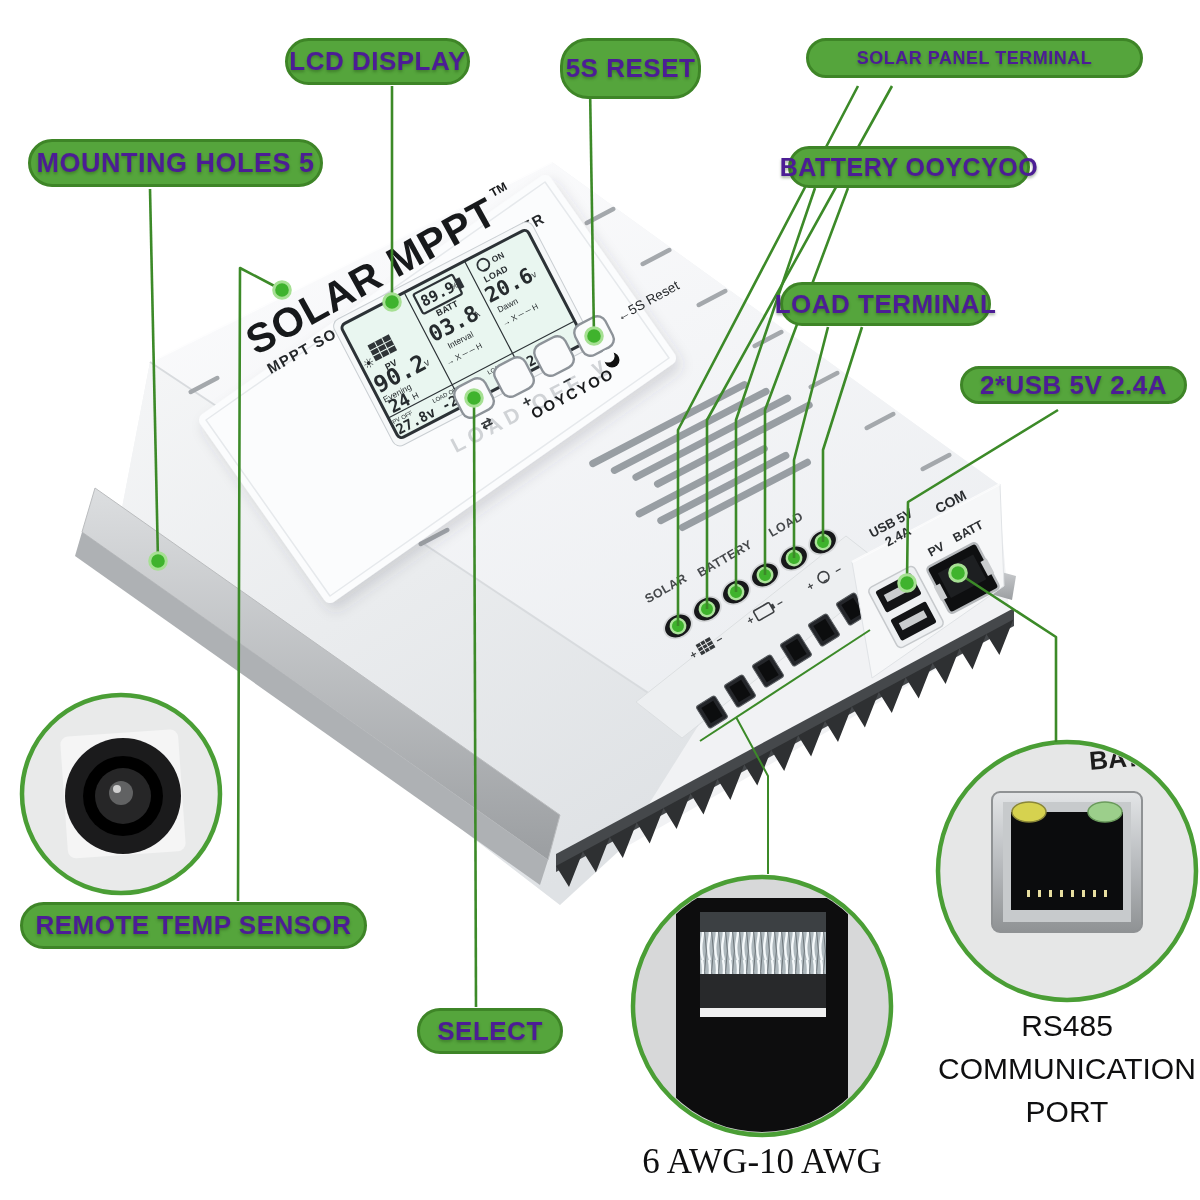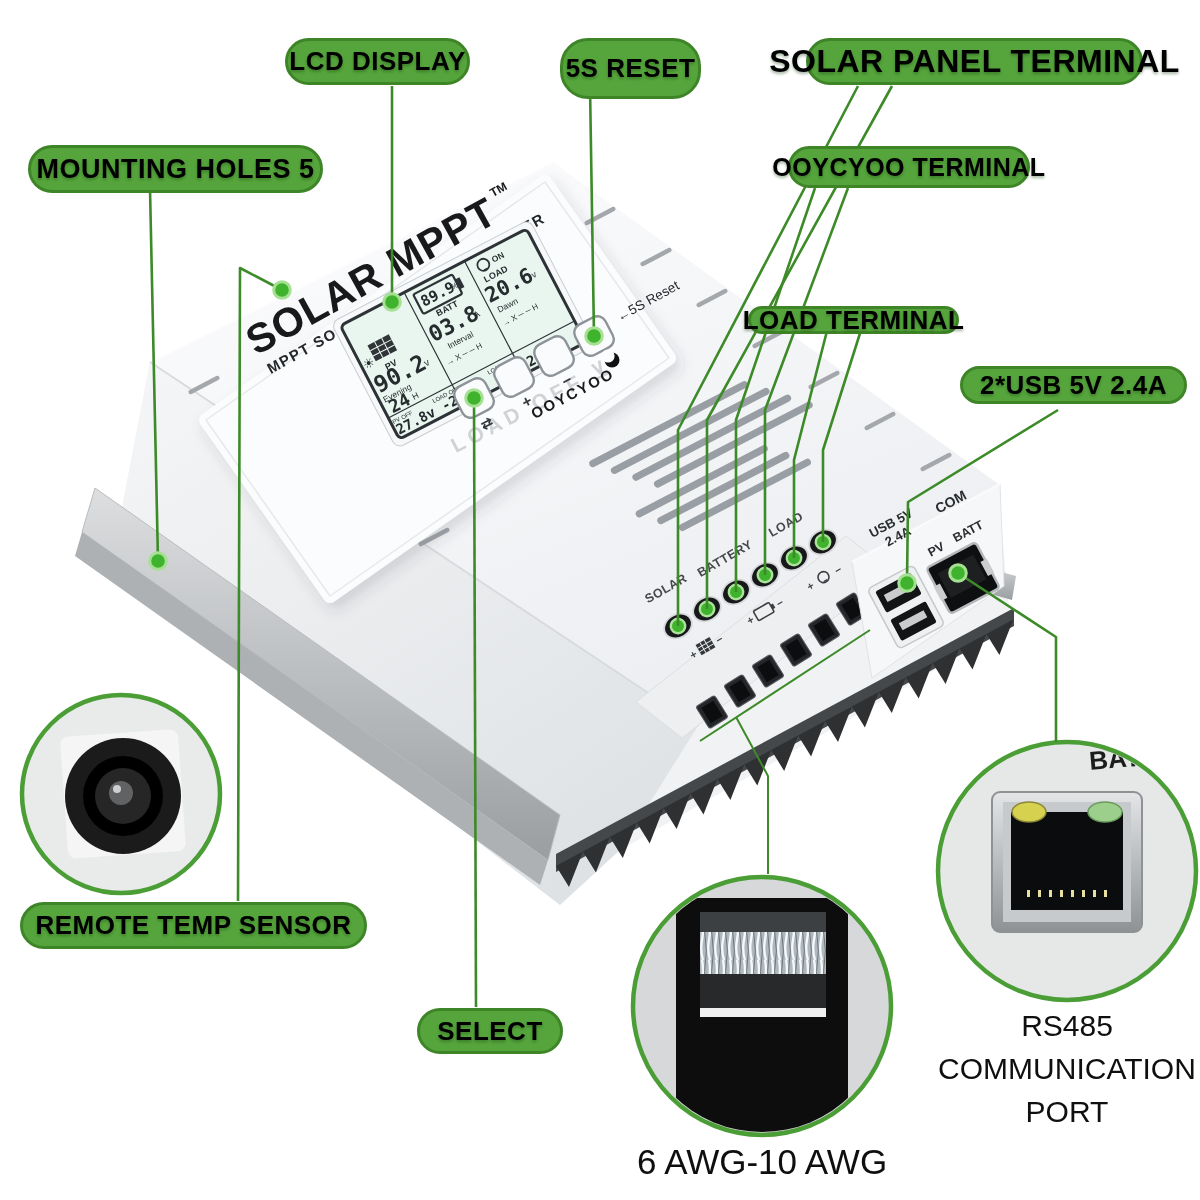--- a/index.html
+++ b/index.html
@@ -1,24 +1,24 @@
 <!DOCTYPE html>
 <html><head>
 <meta charset="utf-8">
 <style>
   html,body{margin:0;padding:0;background:#fff;}
   .stage{position:relative;width:1200px;height:1200px;background:#fff;overflow:hidden;
          font-family:"Liberation Sans",sans-serif;}
   .stage svg{position:absolute;left:0;top:0;}
   .pill{position:absolute;display:flex;align-items:center;justify-content:center;
         background:#55a53c;border:3px solid #3e8527;border-radius:28px;
-        color:#000000;font-weight:bold;letter-spacing:.5px;white-space:nowrap;
+        color:#4c1d95;font-weight:bold;letter-spacing:.5px;white-space:nowrap;
         text-shadow:0 2px 3px rgba(30,70,20,.4);box-sizing:border-box;}
   .caption{position:absolute;color:#0f0f10;text-align:center;}
-  #cap-awg{left:592px;top:1142px;width:340px;font-size:35px;}
+  #cap-awg{left:592px;top:1142px;width:340px;font-size:35px;font-family:Liberation Serif, serif;}
   #cap-rs485{left:917px;top:1004px;width:300px;font-size:30px;line-height:43px;}
   text{font-family:"Liberation Sans",sans-serif;}
   .seg{font-family:"DejaVu Sans Mono",monospace;font-weight:bold;}
   .lcd-t{fill:#262b2e;}
 </style>
 </head>
 <body>
 
 <div class="stage">
 
@@ -387,24 +387,24 @@
         <circle cx="474" cy="398" r="8.3" fill="#3fb32d" stroke="#a6e093" stroke-width="3"></circle>
         <circle cx="158" cy="561" r="8.3" fill="#3fb32d" stroke="#a6e093" stroke-width="3"></circle>
         <circle cx="282" cy="290" r="8.3" fill="#3fb32d" stroke="#a6e093" stroke-width="3"></circle>
         <circle cx="907" cy="583" r="8.3" fill="#3fb32d" stroke="#a6e093" stroke-width="3"></circle>
         <circle cx="958" cy="573" r="8.3" fill="#3fb32d" stroke="#a6e093" stroke-width="3"></circle>
       </g>
 </svg>
 
 <div class="pill" style="left:285px;top:38px;width:185px;height:47px;font-size:26px;">LCD DISPLAY</div>
 <div class="pill" style="left:560px;top:38px;width:141px;height:61px;font-size:26px;">5S RESET</div>
-<div class="pill" style="left:806px;top:38px;width:337px;height:47px;font-size:32px;">SOLAR PANEL TERMINAL</div>
-<div class="pill" style="left:28px;top:139px;width:295px;height:48px;font-size:27px;margin-top:6px;">MOUNTING HOLES 5</div>
-<div class="pill" style="left:788px;top:146px;width:242px;height:42px;font-size:25px;">OOYCYOO TERMINAL</div>
-<div class="pill" style="left:748px;top:282px;width:211px;height:28px;font-size:26px;margin-top:24px;">LOAD TERMINAL</div>
+<div class="pill" style="left:806px;top:38px;width:337px;height:40px;font-size:18px;">SOLAR PANEL TERMINAL</div>
+<div class="pill" style="left:28px;top:139px;width:295px;height:48px;font-size:27px;">MOUNTING HOLES 5</div>
+<div class="pill" style="left:788px;top:146px;width:242px;height:42px;font-size:25px;">BATTERY OOYCYOO</div>
+<div class="pill" style="left:780px;top:282px;width:211px;height:44px;font-size:26px;">LOAD TERMINAL</div>
 <div class="pill" style="left:960px;top:366px;width:227px;height:38px;font-size:26px;">2*USB 5V 2.4A</div>
 <div class="pill" style="left:417px;top:1008px;width:146px;height:46px;font-size:26px;">SELECT</div>
 <div class="pill" style="left:20px;top:902px;width:347px;height:47px;font-size:26px;">REMOTE TEMP SENSOR</div>
 
 <div class="caption" id="cap-awg">6 AWG-10 AWG</div>
 <div class="caption" id="cap-rs485">
   <div>RS485</div>
   <div>COMMUNICATION</div>
   <div>PORT</div>
 </div>

